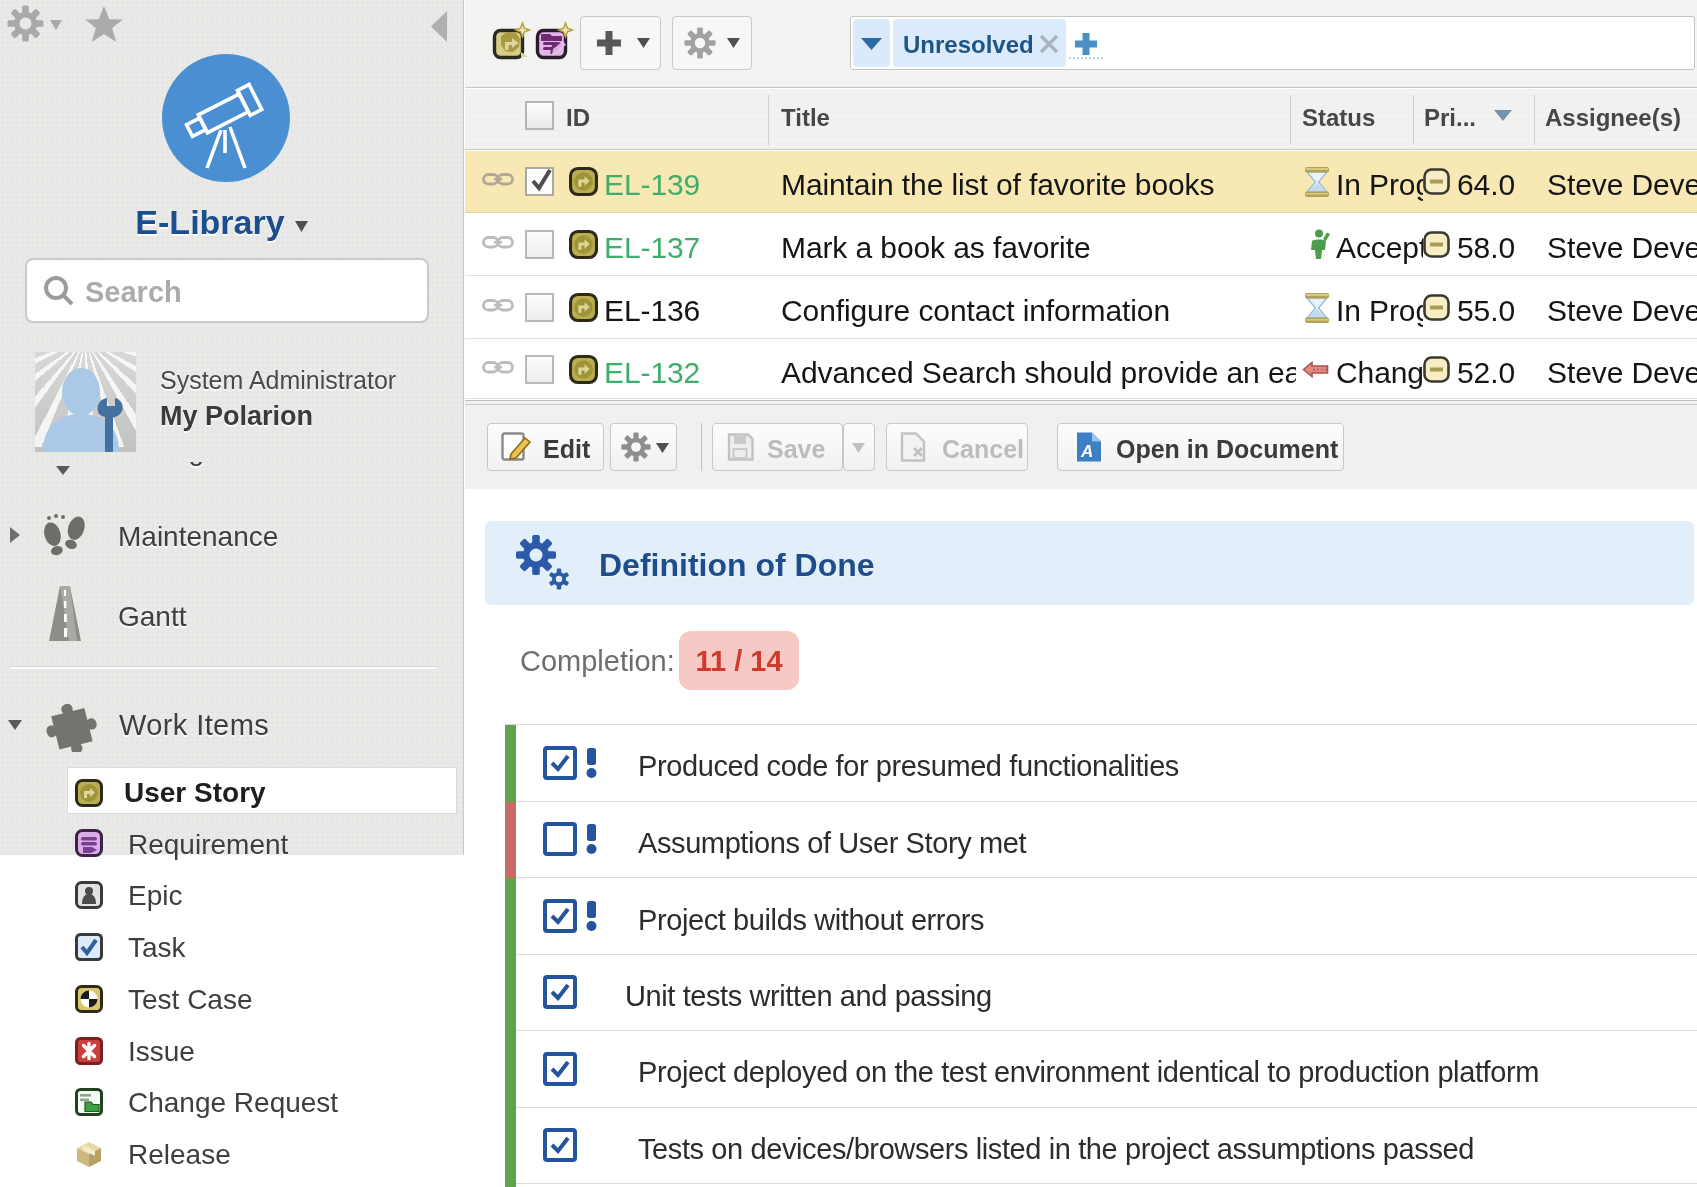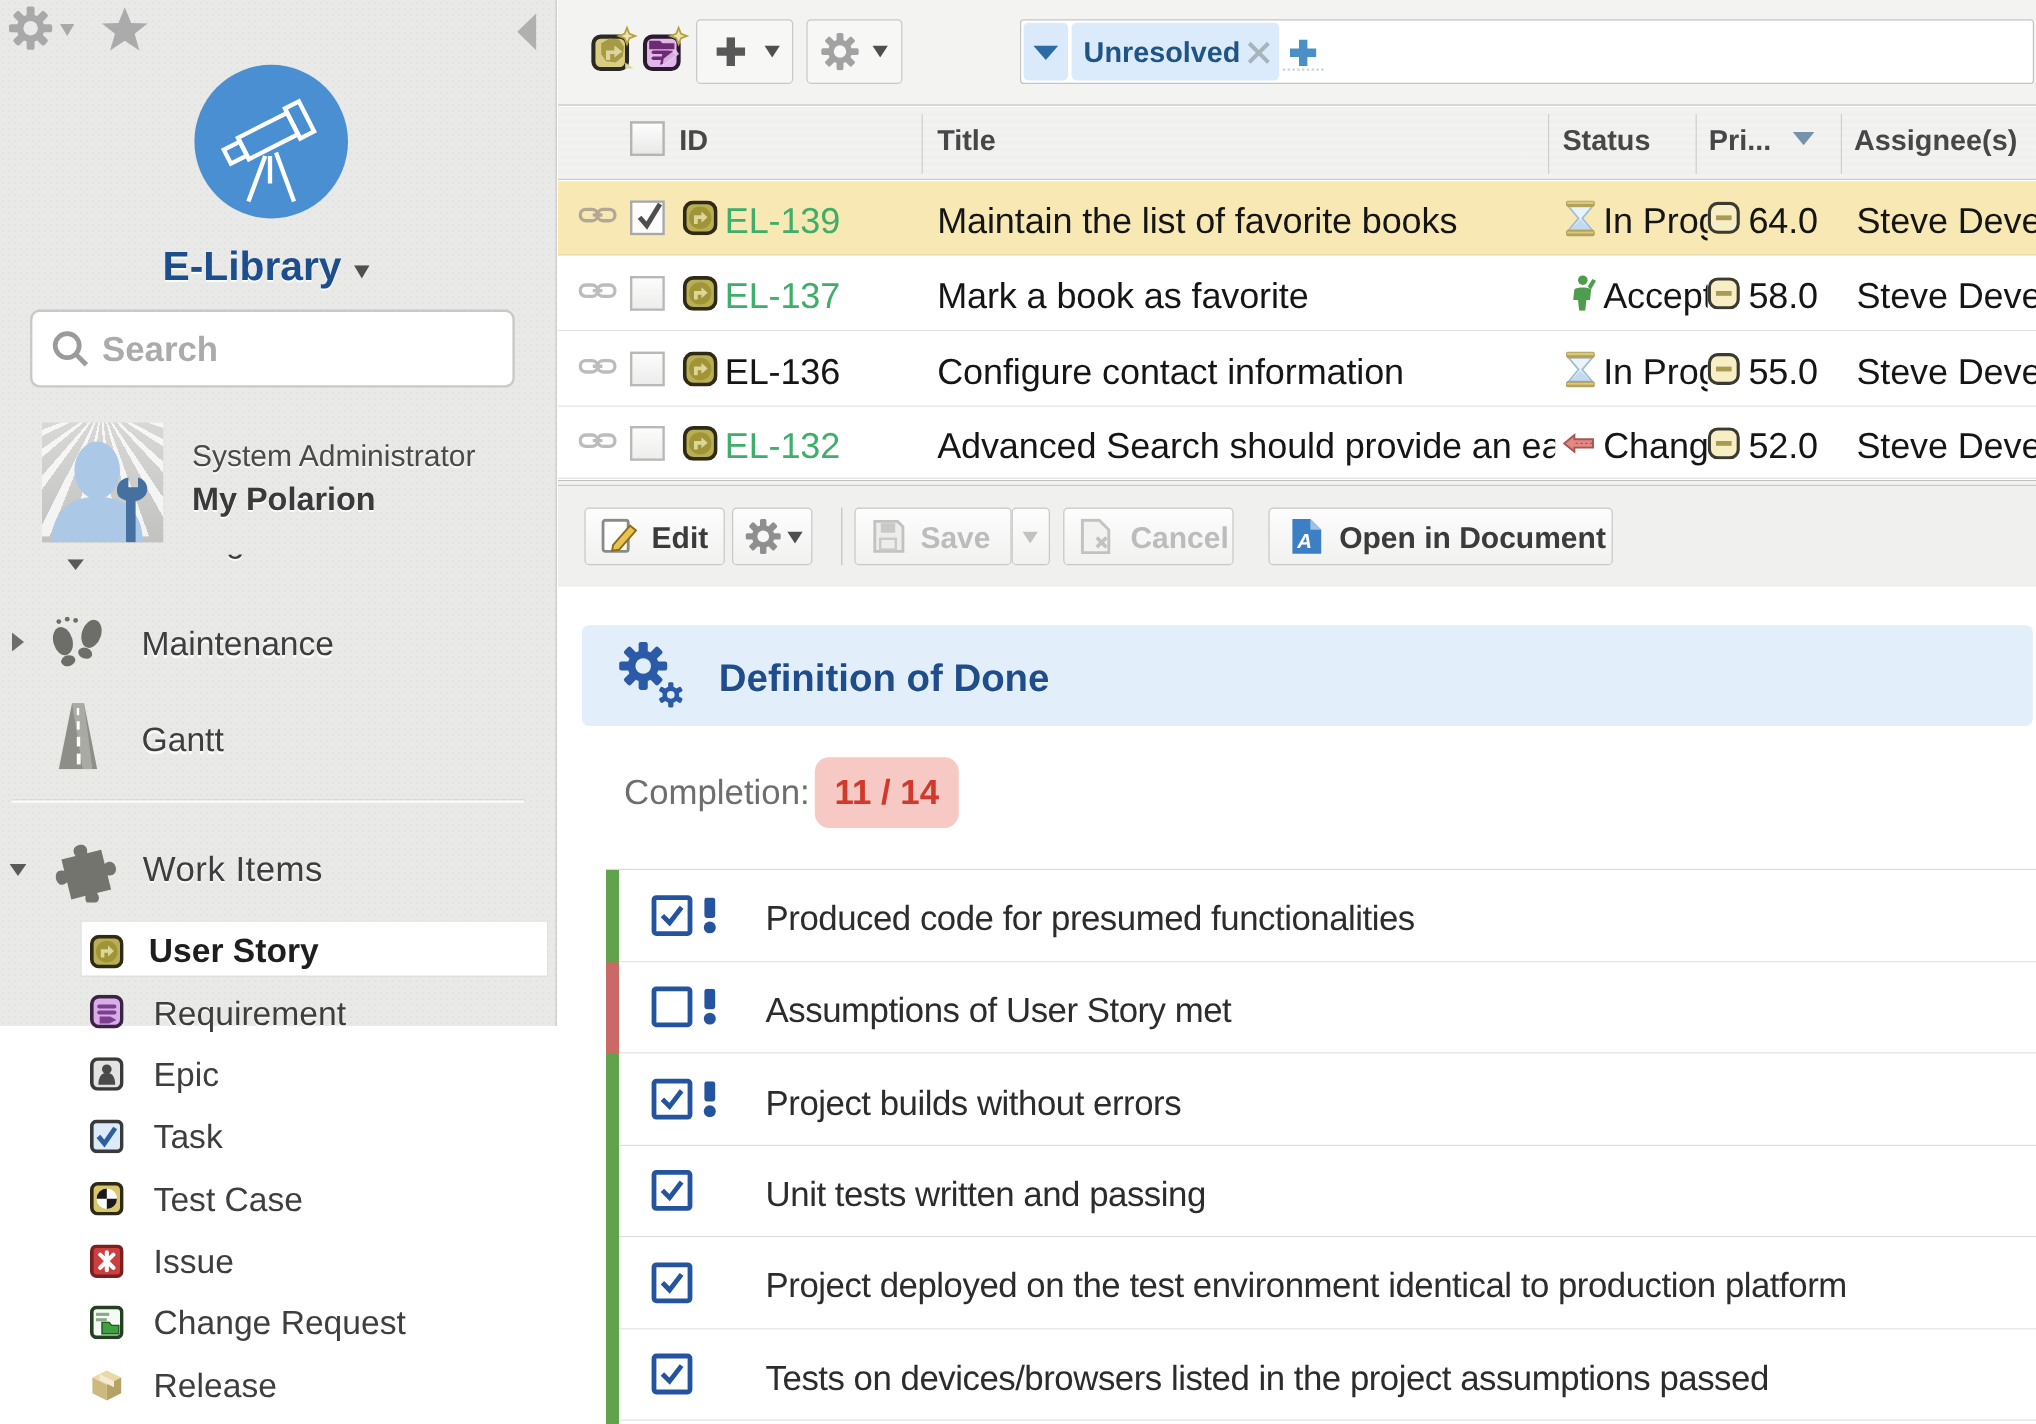--- a/index.html
+++ b/index.html
@@ -553,21 +553,21 @@
   <svg class="abs" style="left:121px;top:901px" width="11" height="30" viewBox="0 0 11 30">
       <rect x="1" y="0" width="9" height="17" rx="2.5" fill="#24549e"></rect>
       <circle cx="5.5" cy="25" r="5" fill="#24549e"></circle>
     </svg>
   <div class="abs cl-text" style="left:173px;top:904px;">Project builds without errors</div>
 
   <div class="abs cb34" style="left:78px;top:975px;"></div>
   <svg class="abs" style="left:84px;top:981px" width="22" height="22" viewBox="0 0 22 22">
       <path d="M3 11 L9 17 L19 4" fill="none" stroke="#24549e" stroke-width="4"></path>
     </svg>
-  <div class="abs cl-text" style="left:173px;top:980px;">Unit tests written and passing</div>
+  <div class="abs cl-text" style="left:160px;top:980px;">Unit tests written and passing</div>
 
   <div class="abs cb34" style="left:78px;top:1052px;"></div>
   <svg class="abs" style="left:84px;top:1058px" width="22" height="22" viewBox="0 0 22 22">
       <path d="M3 11 L9 17 L19 4" fill="none" stroke="#24549e" stroke-width="4"></path>
     </svg>
   <div class="abs cl-text" style="left:173px;top:1056px;">Project deployed on the test environment identical to production platform</div>
 
   <div class="abs cb34" style="left:78px;top:1128px;"></div>
   <svg class="abs" style="left:84px;top:1134px" width="22" height="22" viewBox="0 0 22 22">
       <path d="M3 11 L9 17 L19 4" fill="none" stroke="#24549e" stroke-width="4"></path>

